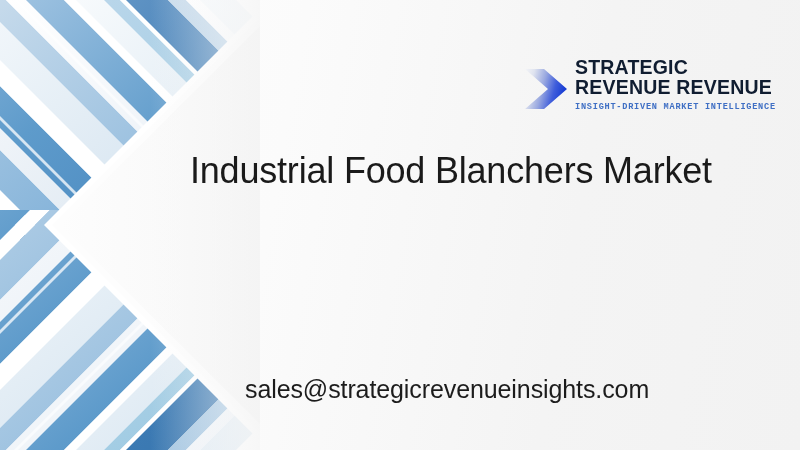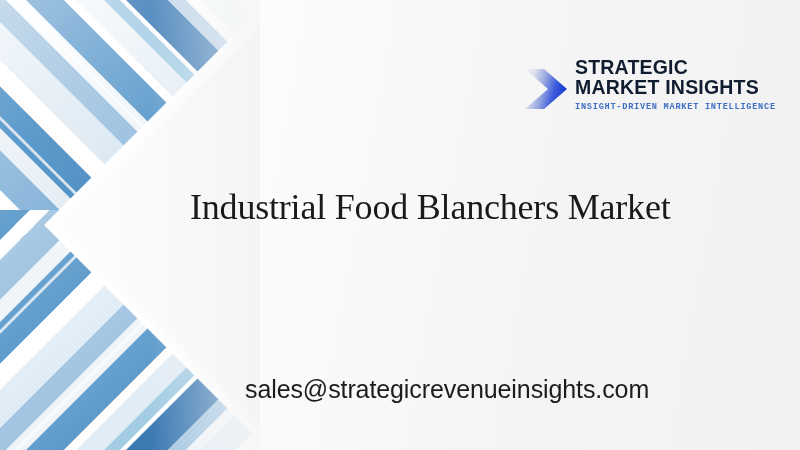--- a/index.html
+++ b/index.html
@@ -71,27 +71,26 @@
     color: #3f6fc4;
     white-space: nowrap;
   }
 
   
   #slide-title {
     position: absolute;
     left: 190px;
     top: 150px;
     width: 580px;
-    font-family: Liberation Serif, serif;
+    font-family: Liberation Sans, sans-serif;
     font-size: 36px;
     font-weight: normal;
     color: #1a1a1a;
     letter-spacing: -0.2px;
     white-space: nowrap;
-    margin-top: 36px;
   }
 
   
   #contact-email {
     position: absolute;
     left: 245px;
     top: 375px;
     font-family: "Liberation Sans", sans-serif;
     font-size: 25px;
     font-weight: normal;
@@ -223,21 +222,21 @@
           <stop offset="50%" stop-color="#9aa9e0"></stop>
           <stop offset="78%" stop-color="#3f5ddb"></stop>
           <stop offset="100%" stop-color="#1a3fd4"></stop>
         </linearGradient>
       </defs>
       <path d="M1 3 L20 3 L43 23 L20 43 L1 43 L24 23 Z" fill="url(#logoGrad)"></path>
     </svg>
 
     <div id="logo-text-block">
       <div class="logo-line">STRATEGIC</div>
-      <div class="logo-line">MARKET INSIGHTS</div>
+      <div class="logo-line">REVENUE REVENUE</div>
       <div id="logo-tagline">INSIGHT-DRIVEN MARKET INTELLIGENCE</div>
     </div>
   </div>
 
   <div id="slide-title">Industrial Food Blanchers Market</div>
 
   <div id="contact-email">sales@strategicrevenueinsights.com</div>
 
 </div>
 

